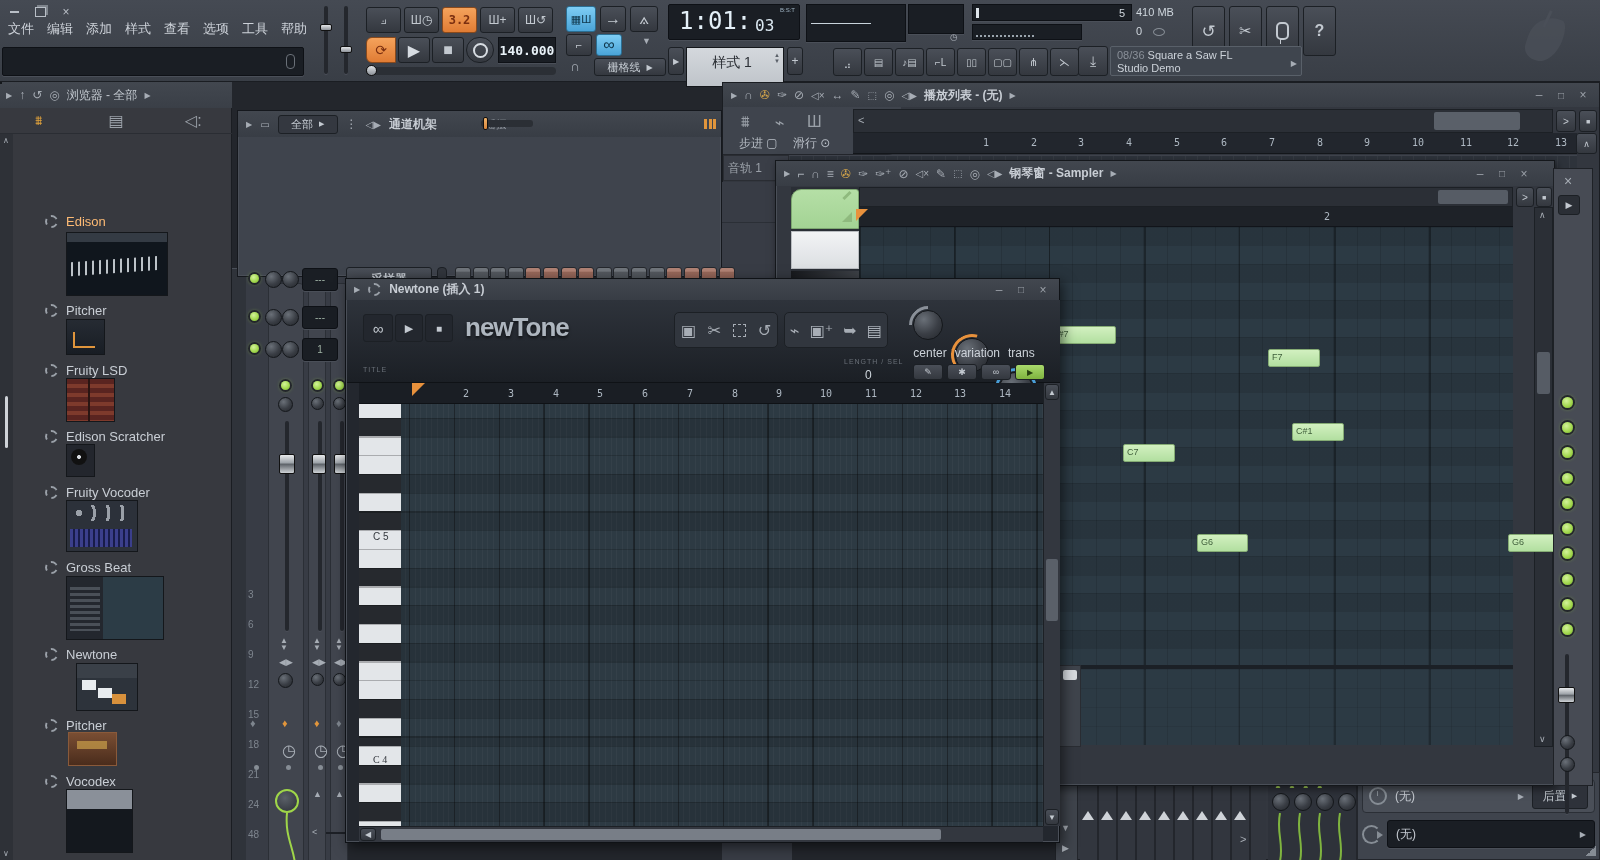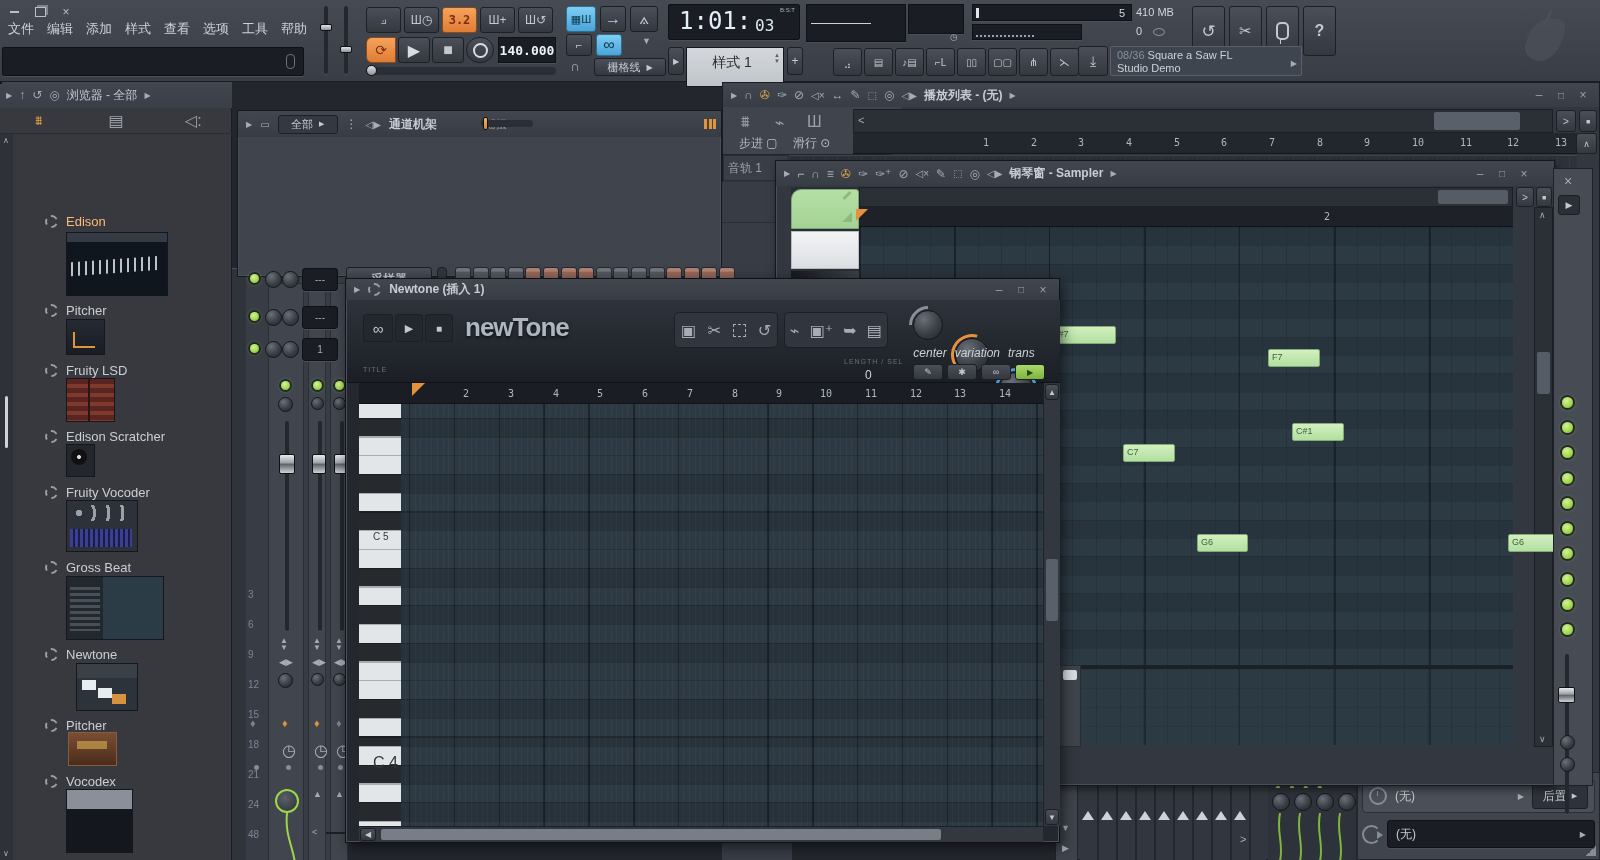--- a/index.html
+++ b/index.html
@@ -691,21 +691,21 @@
       <span class="knob abs" style="inset:0;"></span>
     </div>
     <div class="abs arcknob" data-name="variation-knob" style="left:608px;top:8px;width:34px;height:34px;">
       <span class="ring" style="border-top-color:#e8913c;border-left-color:#e8913c;transform:rotate(-30deg);"></span>
       <span class="knob abs" style="inset:0;"></span>
     </div>
     <div class="abs arcknob" data-name="trans-knob" style="left:652px;top:8px;width:34px;height:34px;">
       <span class="ring" style="border-top-color:#4a9fd8;border-left-color:#4a9fd8;border-right-color:#4a9fd8;transform:rotate(0deg);"></span>
       <span class="knob abs" style="inset:0;"></span>
     </div>
-    <div class="abs" data-name="knob-labels" style="left:552px;top:46px;width:150px;display:flex;gap:8px;justify-content:center;font-size:12px;font-style:italic;color:#ccd2d9;">
+    <div class="abs" data-name="knob-labels" style="left:552px;top:46px;width:150px;display:flex;gap:8px;justify-content:center;font-size:12px;color:#ccd2d9;">
 
     <span data-name="knob-label">center</span>
         <span data-name="knob-label">variation</span>
         <span data-name="knob-label">trans</span>
       </div>
 
     <span class="abs" data-name="nt-length-label" style="left:497px;top:58px;font-size:7px;letter-spacing:1px;color:#6a7078;">LENGTH / SEL</span>
     <span class="abs" data-name="nt-length-value" style="left:518px;top:68px;font-size:12px;color:#cfd6dc;">0</span>
 
     <div class="abs" data-name="nt-mode-buttons" style="left:566px;top:64px;display:flex;gap:4px;">
@@ -741,21 +741,21 @@
       background-image:
         repeating-linear-gradient(to bottom, rgba(0,0,0,0.25) 0 1px, transparent 1px 18.75px),
         repeating-linear-gradient(to bottom,
           #e3e6e9 0 18.75px, #26292e 18.75px 37.5px, #e3e6e9 37.5px 56.25px, #26292e 56.25px 75px,
           #e3e6e9 75px 93.75px, #26292e 93.75px 112.5px, #e3e6e9 112.5px 131.25px, #e3e6e9 131.25px 150px,
           #26292e 150px 168.75px, #e3e6e9 168.75px 187.5px, #26292e 187.5px 206.25px, #e3e6e9 206.25px 225px);
       background-position:0 -80px,0 -80px;">
     <div>
 
     <span class="abs" data-name="nt-key-label" style="left: 14px; font-size: 10px; color: rgb(51, 55, 61); transform: translateY(-403px); top: 530px;">C 5</span>
-        <span class="abs" data-name="nt-key-label" style="left: 14px; font-size: 16px; color: rgb(51, 55, 61); transform: translateY(-403px); top: 753px;">C 4</span>
+        <span class="abs" data-name="nt-key-label" style="left: 14px; font-size: 10px; color: rgb(51, 55, 61); transform: translateY(-403px); top: 753px; font-family: Liberation Serif, serif;">C 4</span>
       </div>
   </div>
 
   <div class="abs" data-name="nt-grid" style="left:55px;top:125px;width:642px;height:422px;
       background-color:#2d3a43;
       background-image:
         repeating-linear-gradient(to bottom,
           transparent 0 18.75px, rgba(0,0,0,0.14) 18.75px 37.5px, transparent 37.5px 56.25px, rgba(0,0,0,0.14) 56.25px 75px,
           transparent 75px 93.75px, rgba(0,0,0,0.14) 93.75px 112.5px, transparent 112.5px 131.25px, transparent 131.25px 150px,
           rgba(0,0,0,0.14) 150px 168.75px, transparent 168.75px 187.5px, rgba(0,0,0,0.14) 187.5px 206.25px, transparent 206.25px 225px),

